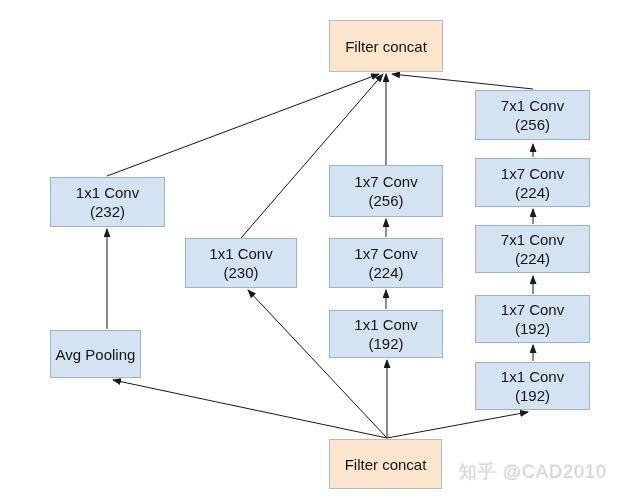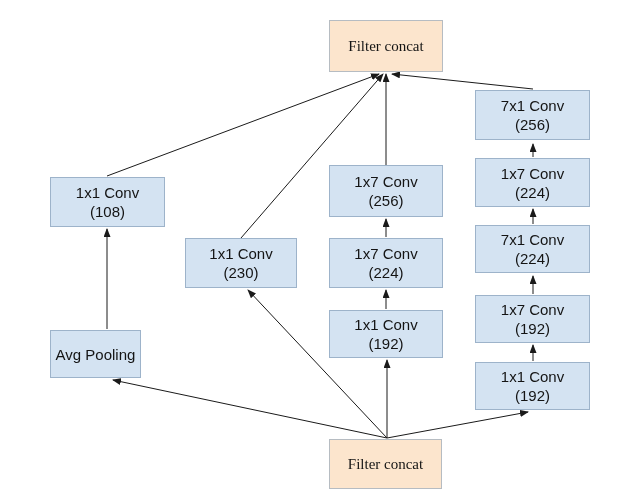--- a/index.html
+++ b/index.html
@@ -14,21 +14,21 @@
   .node{
     position:absolute;
     box-sizing:border-box;
     display:flex;flex-direction:column;
     align-items:center;justify-content:center;
     text-align:center;
     font-size:15px;line-height:19px;
     color:#141414;
   }
   .conv{background:#d4e3f2;border:1px solid #9db3ca;text-align:center;}
-  .concat{background:#fce5cd;border:1px solid #b6bcc2;font-family:Liberation Serif, serif;}
+  .concat{background:#fce5cd;border:1px solid #b6bcc2;}
   .watermark{
     position:absolute;left:459px;top:458px;
     font-size:18px;line-height:28px;
     color:#d6d6d6;
     letter-spacing:1px;
     text-shadow:1px 1px 0 #ffffff,-1px -1px 0 #e9e9e9;
     white-space:nowrap;
   }
 </style>
 </head>
@@ -65,21 +65,21 @@
       <line x1="387" y1="438" x2="528" y2="412" marker-end="url(#ah)"></line>
     </g>
   </svg>
 
   <div class="node concat" style="left:329px;top:20px;width:114px;height:52px">
     <span>Filter concat</span>
   </div>
 
   <div class="node conv" style="left:50px;top:177px;width:115px;height:50px">
     <span>1x1 Conv</span>
-    <span>(108)</span>
+    <span>(232)</span>
   </div>
   <div class="node conv" style="left:50px;top:330px;width:91px;height:48px">
     <span>Avg Pooling</span>
   </div>
 
   <div class="node conv" style="left:185px;top:238px;width:112px;height:50px">
     <span>1x1 Conv</span>
     <span>(230)</span>
   </div>
 
@@ -114,14 +114,15 @@
   </div>
   <div class="node conv" style="left:475px;top:362px;width:115px;height:48px">
     <span>1x1 Conv</span>
     <span>(192)</span>
   </div>
 
   <div class="node concat" style="left:329px;top:439px;width:113px;height:50px">
     <span>Filter concat</span>
   </div>
 
+  <div class="watermark">知乎 @CAD2010</div>
 
 </div>
 
 </body></html>

